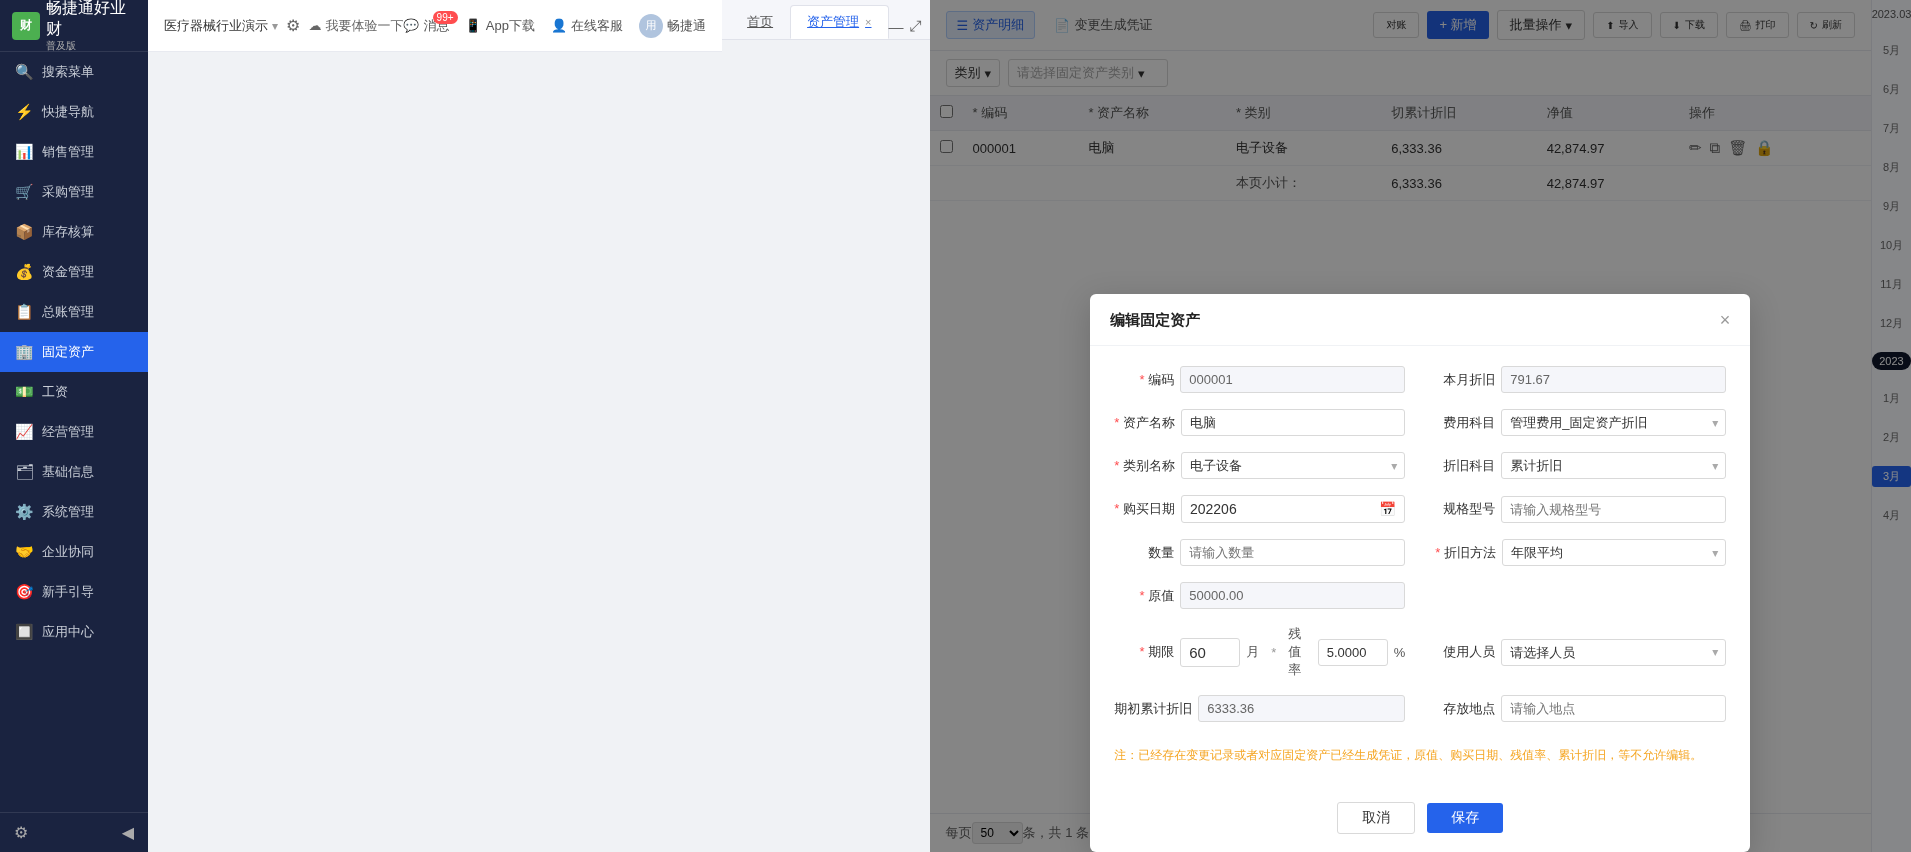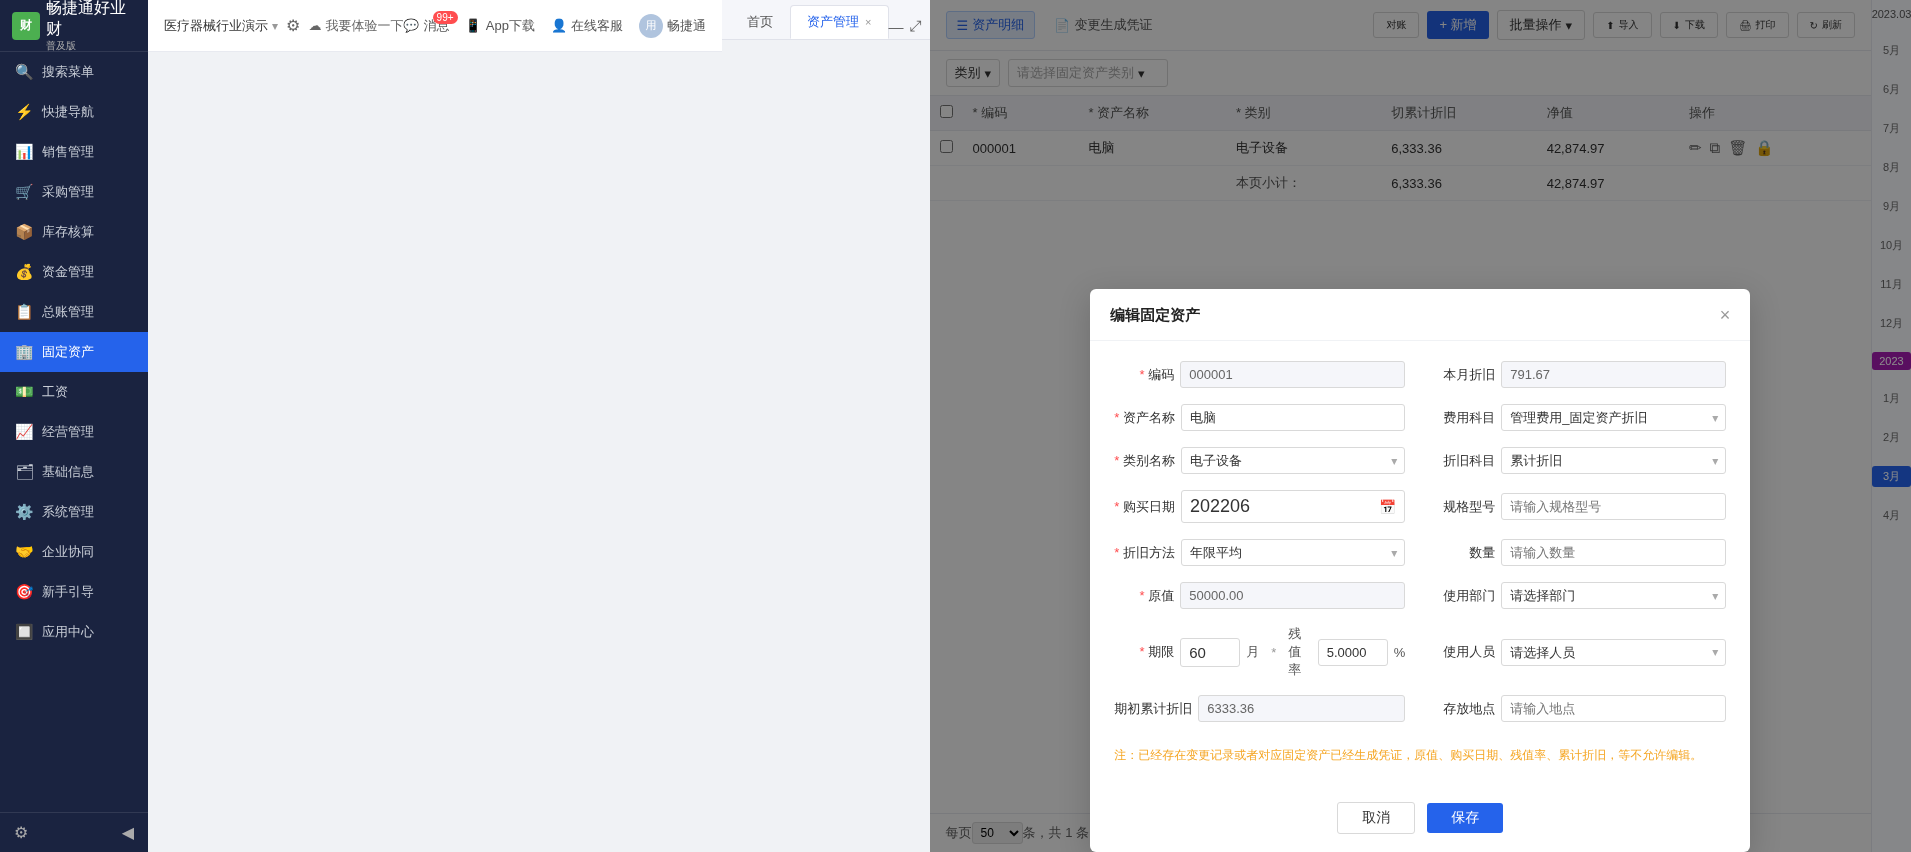--- a/index.html
+++ b/index.html
@@ -104,20 +104,21 @@
       height: 34px;
       padding: 0 16px;
       display: flex;
       align-items: center;
       font-size: 13px;
       cursor: pointer;
       border-radius: 4px 4px 0 0;
       color: #555;
       gap: 6px;
       border: 1px solid transparent;
+      text-decoration: underline;
     }
     .tab.active {
       background: #fff;
       color: #2563eb;
       border-color: #e0e2ea;
       border-bottom-color: #fff;
     }
     .tab-close { font-size: 11px; color: #999; cursor: pointer; }
     .tabbar-right { margin-left: auto; display: flex; align-items: center; gap: 6px; padding-bottom: 4px; }
     .tabbar-icon-btn { cursor: pointer; font-size: 15px; color: #666; }
@@ -198,21 +199,21 @@
     }
     .cal-month {
       writing-mode: horizontal-tb;
       width: 100%;
       text-align: center;
       padding: 3px 0;
       font-size: 11px;
       color: #666;
       cursor: pointer;
     }
-    .cal-month.highlight { background: #a21caf; color: #fff; border-radius: 3px; }
+    .cal-month.highlight { background: #0f172a; color: #fff; border-radius: 9px; }
     .cal-month.blue-highlight { background: #2563eb; color: #fff; border-radius: 3px; }
 
     
     .modal-overlay {
       position: absolute;
       top: 0; left: 0; right: 0; bottom: 0;
       background: rgba(0,0,0,0.45);
       display: flex;
       align-items: flex-end;
       justify-content: center;
@@ -252,21 +253,21 @@
       flex: 1;
       border: 1px solid #d9d9d9;
       border-radius: 3px;
       padding: 5px 8px;
       font-size: 13px;
       color: #333;
       outline: none;
     }
     .form-input.readonly { background: #f5f6fa; color: #666; }
     .form-input-with-icon { position: relative; flex: 1; }
-    .form-input-with-icon input { width: 100%; border: 1px solid #d9d9d9; border-radius: 3px; padding: 5px 28px 5px 8px; font-size: 18px; color: #333; outline: none; }
+    .form-input-with-icon input { width: 100%; border: 1px solid #d9d9d9; border-radius: 3px; padding: 5px 28px 5px 8px; font-size: 14px; color: #333; outline: none; }
     .input-icon { position: absolute; right: 8px; top: 50%; transform: translateY(-50%); color: #aaa; font-size: 14px; cursor: pointer; }
 
     .form-select-wrapper { flex: 1; position: relative; }
     .form-select-wrapper select { width: 100%; border: 1px solid #d9d9d9; border-radius: 3px; padding: 5px 8px; font-size: 13px; color: #333; outline: none; appearance: none; background: #fff; }
     .form-select-wrapper::after { content: '▾'; position: absolute; right: 8px; top: 50%; transform: translateY(-50%); color: #aaa; pointer-events: none; font-size: 12px; }
 
     .period-group { display: flex; align-items: center; gap: 6px; }
     .period-input { width: 60px; border: 1px solid #d9d9d9; border-radius: 3px; padding: 5px 8px; font-size: 15px; color: #333; }
     .period-label { font-size: 13px; color: #555; }
     .residual-input { width: 70px; border: 1px solid #d9d9d9; border-radius: 3px; padding: 5px 8px; font-size: 13px; color: #333; }
@@ -617,51 +618,43 @@
               </div>
             </div>
             <div class="form-group">
               <label class="form-label">规格型号</label>
               <input class="form-input" type="text" placeholder="请输入规格型号" style="">
             </div>
           </div>
 
           <div class="form-row">
             <div class="form-group">
+              <label class="form-label">数量</label>
+              <input class="form-input" type="text" placeholder="请输入数量" style="">
+            </div>
+            <div class="form-group">
               <label class="form-label">
                 <span style="color:#ff4d4f;">*</span>
                 <span>折旧方法</span>
               </label>
               <div class="form-select-wrapper">
                 <select>
                   <option>年限平均</option>
                 </select>
               </div>
             </div>
-            <div class="form-group">
-              <label class="form-label">数量</label>
-              <input class="form-input" type="text" placeholder="请输入数量" style="">
-            </div>
           </div>
 
           <div class="form-row">
             <div class="form-group">
               <label class="form-label">
                 <span style="color:#ff4d4f;">*</span>
                 <span>原值</span>
               </label>
               <input class="form-input readonly" type="text" value="50000.00" readonly="" style="">
-            </div>
-            <div class="form-group">
-              <label class="form-label">使用部门</label>
-              <div class="form-select-wrapper">
-                <select>
-                  <option value="">请选择部门</option>
-                </select>
-              </div>
             </div>
           </div>
 
           <div class="form-row">
             <div class="form-group">
               <label class="form-label">
                 <span style="color:#ff4d4f;">*</span>
                 <span>期限</span>
               </label>
               <div class="period-group">

